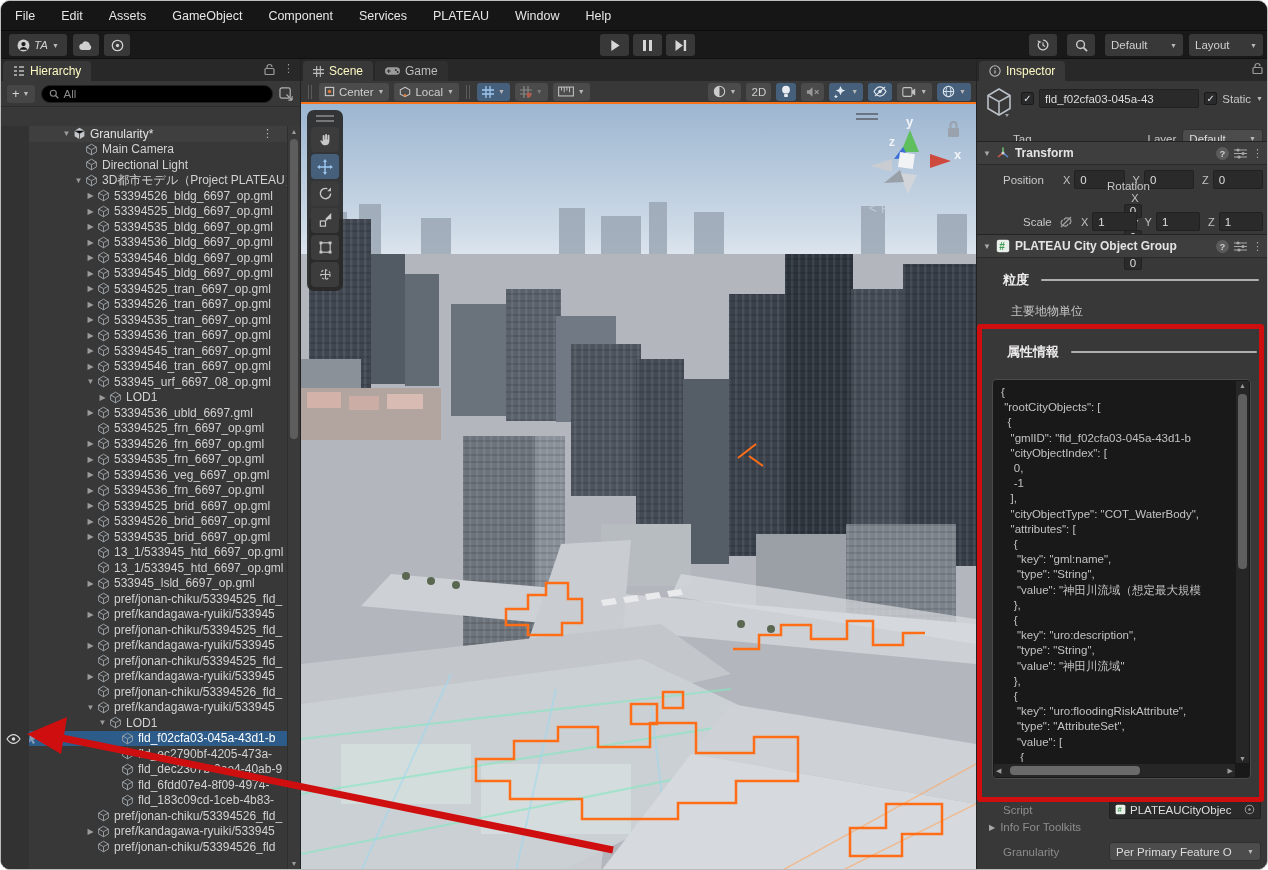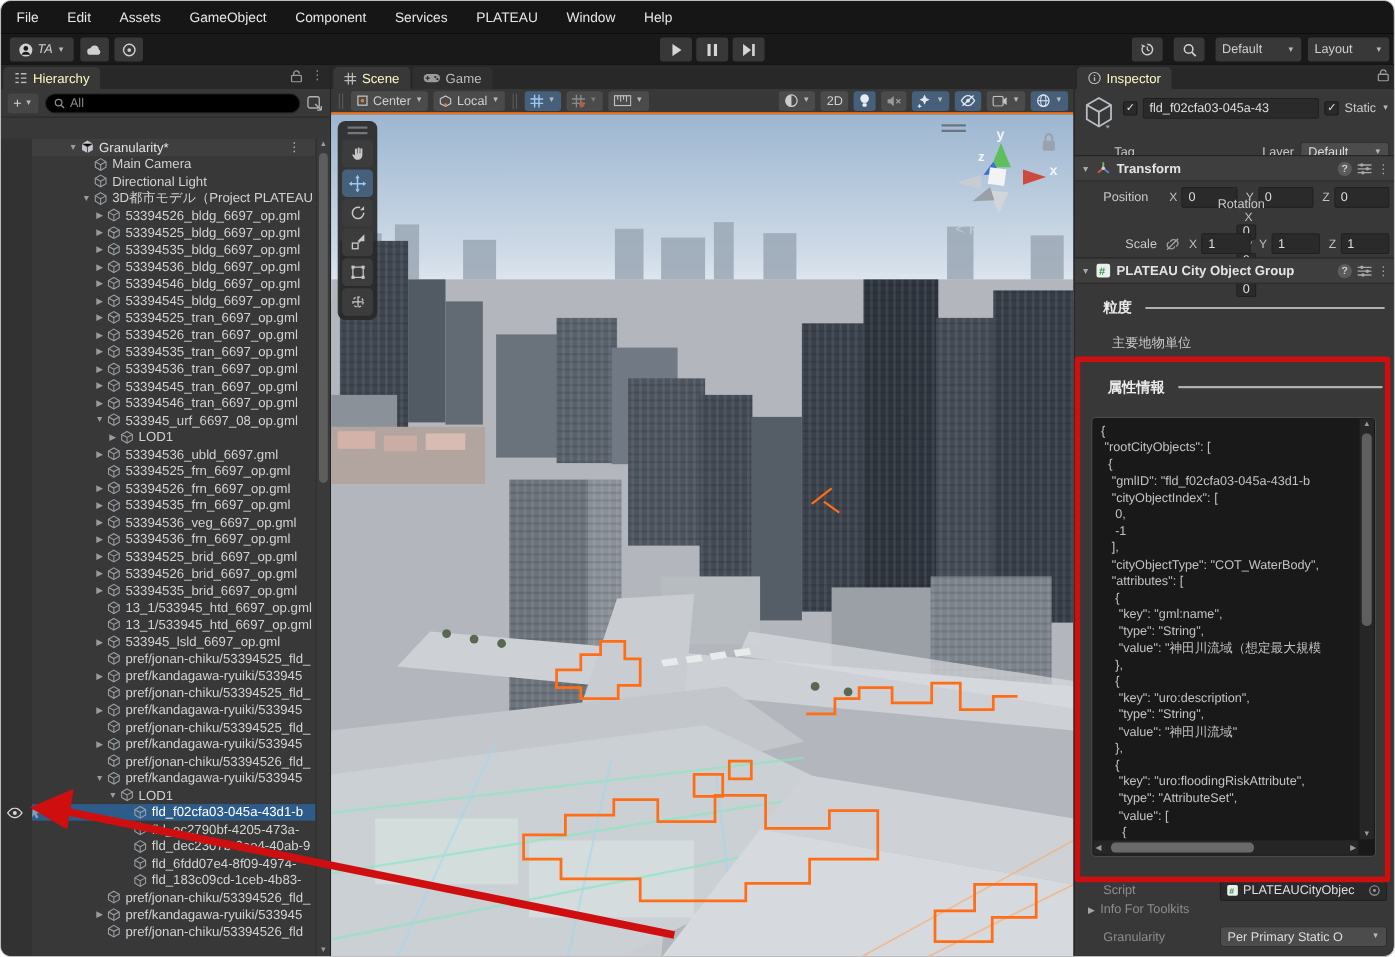--- a/index.html
+++ b/index.html
@@ -1178,21 +1178,21 @@
           </svg>
       </div>
     </div>
     <div class="irow" style="top:762px;left:12px;right:8px;gap:5px;">
       <span class="hico" style="font-size:8px;">▶</span>
       <span class="ilabel dim">Info For Toolkits</span>
     </div>
     <div class="irow" style="top:783px;left:26px;right:8px;">
       <span class="ilabel dim" style="flex:1;">Granularity</span>
       <div class="drop" style="width:152px;">
-        <span>Per Primary Static O</span>
+        <span>Per Primary Feature O</span>
         <span class="caret">▼</span>
       </div>
     </div>
   </div>
 
   <div class="ann-rect"></div>
   <svg class="ann-arrow" width="1268" height="870" viewBox="0 0 1268 870">
     <polygon points="26,733 66,716 60,753" fill="var(--red)"></polygon>
     <line x1="56" y1="736" x2="612" y2="849" stroke="var(--red)" stroke-width="7"></line>
   </svg>

